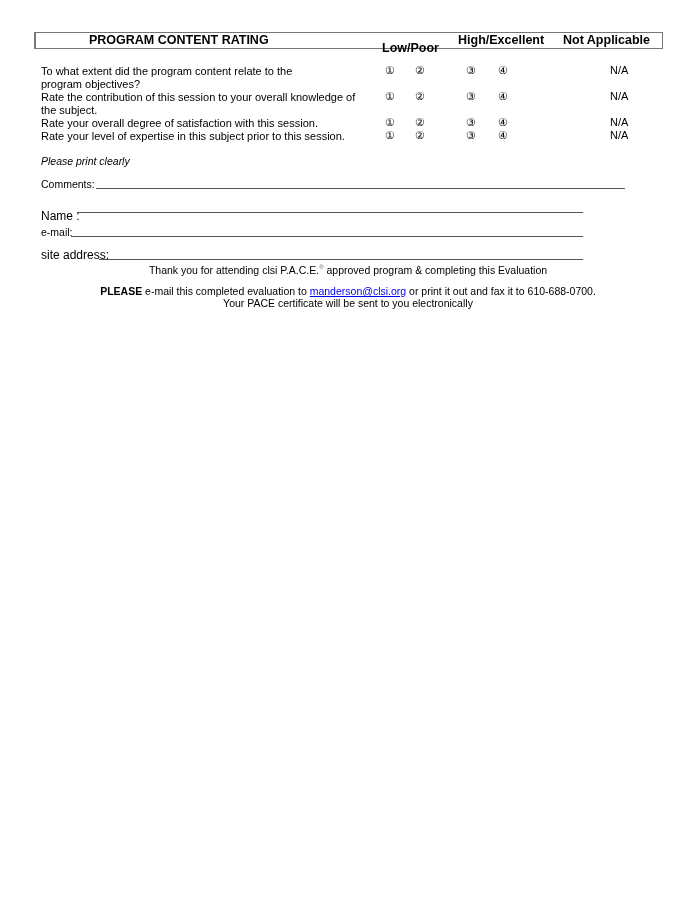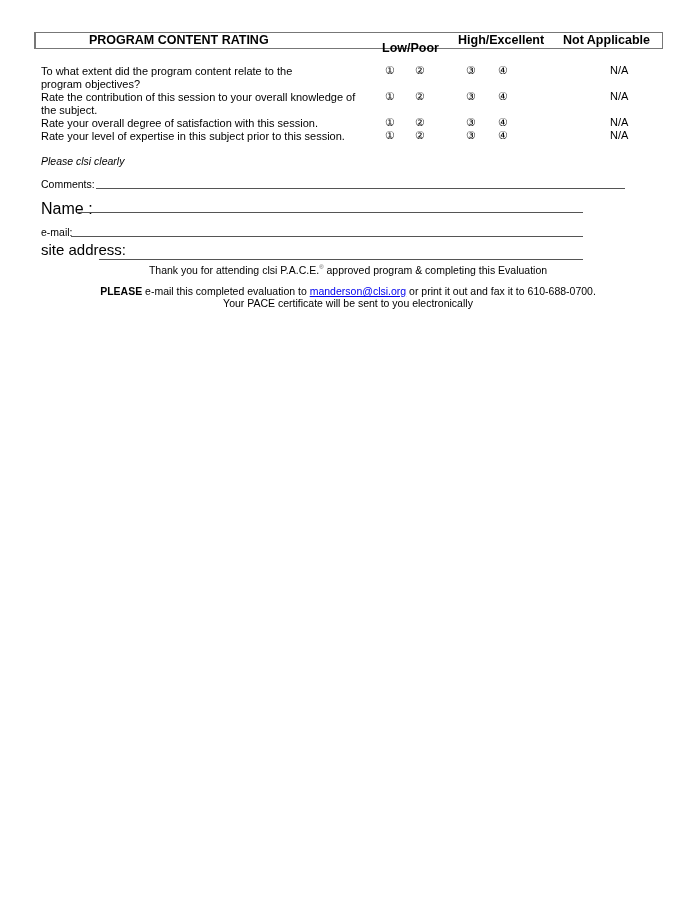--- a/index.html
+++ b/index.html
@@ -55,31 +55,31 @@
 <div class="c" style="left:496px;top:116px;">④</div>
 <div class="na" style="top:116px;">N/A</div>
 
 <div class="q" style="top:130px;">Rate your level of expertise in this subject prior to this session.</div>
 <div class="c" style="left:383px;top:129px;">①</div>
 <div class="c" style="left:413px;top:129px;">②</div>
 <div class="c" style="left:464px;top:129px;">③</div>
 <div class="c" style="left:496px;top:129px;">④</div>
 <div class="na" style="top:129px;">N/A</div>
 
-<div class="lbl" style="top:155px; font-style:italic; font-size:10.5px;">Please clsi clearly</div>
+<div class="lbl" style="top:155px; font-style:italic; font-size:10.5px;">Please print clearly</div>
 
 <div class="lbl" style="top:178px; font-size:10.5px;">Comments:</div>
 <div class="line" style="left:96px; width:529px; top:188px;"></div>
 
-<div class="lbl" style="top:202px; font-size:16px;">Name :</div>
+<div class="lbl" style="top:210px; font-size:12px;">Name :</div>
 <div class="line" style="left:77px; width:506px; top:212px;"></div>
 
 <div class="lbl" style="top:226px; font-size:10.5px;">e-mail:</div>
 <div class="line" style="left:71px; width:512px; top:236px;"></div>
 
-<div class="lbl" style="top:243px; font-size:15px;">site address:</div>
+<div class="lbl" style="top:249px; font-size:12px;">site address:</div>
 <div class="line" style="left:99px; width:484px; top:259px;"></div>
 
 <div class="center" style="top:261px; font-size:10.5px;"><span>Thank you for attending clsi P.A.C.E.</span><sup>®</sup><span> approved program &amp; completing this Evaluation</span></div>
 
 <div class="center" style="top:285px; font-size:10.5px;"><b>PLEASE</b><span> e-mail this completed evaluation to </span><a>manderson@clsi.org</a><span> or print it out and fax it to 610-688-0700.</span></div>
 
 <div class="center" style="top:297px; font-size:10.5px;">Your PACE certificate will be sent to you electronically</div>
 
 </body></html>

